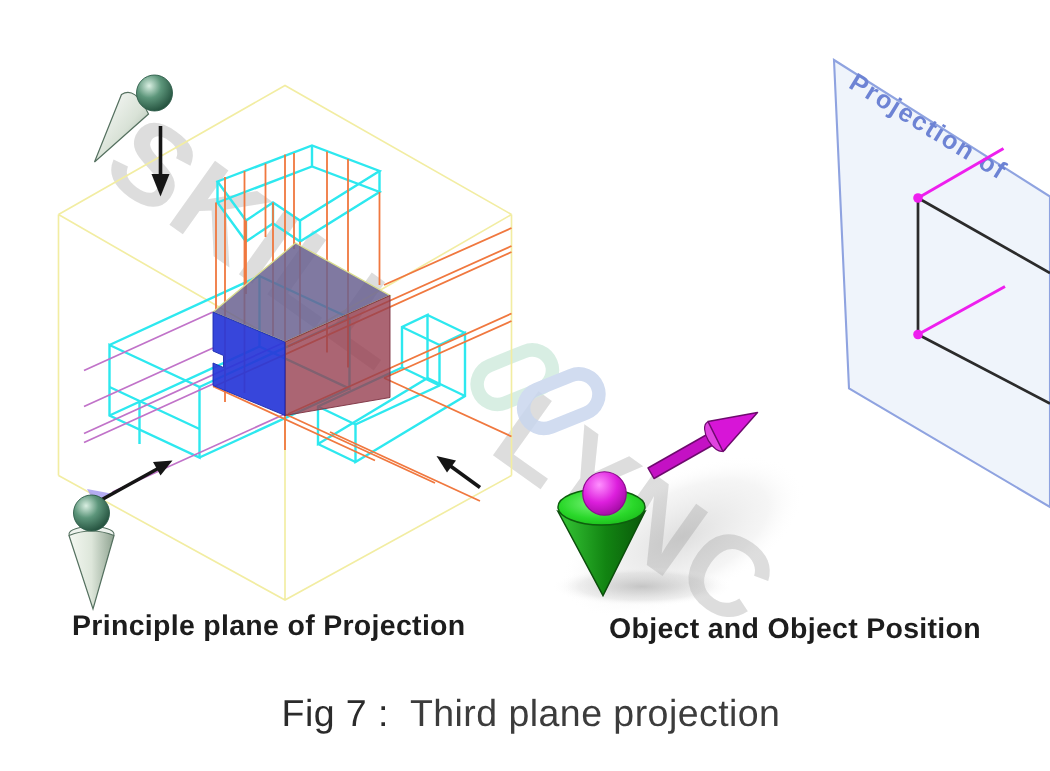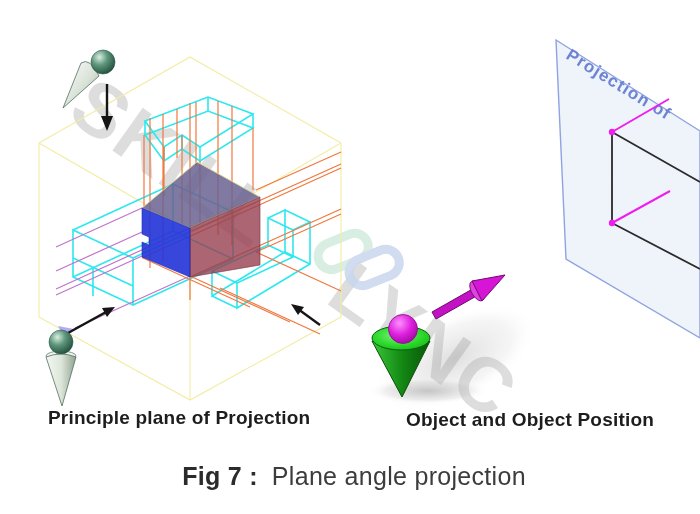--- a/index.html
+++ b/index.html
@@ -15,21 +15,21 @@
   .watermark .gap{display:inline-block;width:88px;}
   .scene{position:absolute;left:0;top:0;z-index:2;}
   .labels{position:absolute;left:4px;top:0;width:700px;height:514px;z-index:3;pointer-events:none;}
 
   .plane-caption{position:absolute;font-weight:bold;font-size:19px;
     color:var(--label-text,#1d1d1d);letter-spacing:.2px;}
   .cap-left{left:44px;top:407px;}
   .cap-right{left:402px;top:409px;}
   .fig-caption{position:absolute;left:0;right:0;top:462px;text-align:center;
     font-size:25px;color:#3c3c3c;letter-spacing:.3px;}
-  .fig-caption .pfx{font-weight:bold;color:var(--caption-text,#2b2b2b);margin-right:14px;}
+  .fig-caption .pfx{font-weight:normal;color:var(--caption-text,#2b2b2b);margin-right:14px;}
 
   
   .ln-y{stroke:var(--yellow,#f2eda2);stroke-width:1.1;fill:none;}
   .ln-c{stroke:var(--cyan,#2de8ef);stroke-width:1.6;fill:none;}
   .ln-o{stroke:var(--orange,#f07a45);stroke-width:1.2;fill:none;}
   .ln-v{stroke:var(--violet,#c173c9);stroke-width:1.2;fill:none;}
   .ln-k{stroke:#151515;stroke-width:2.4;fill:none;}
   .ar-k{fill:#151515;stroke:none;}
   .ln-b{stroke:#2b2b2b;stroke-width:1.8;fill:none;}
   .ln-m{stroke:var(--magenta,#ee1fee);stroke-width:2;fill:none;}
@@ -185,15 +185,15 @@
       <ellipse cx="477" cy="291" rx="5.5" ry="11" transform="rotate(-30 477 291)" fill="#e044e0" stroke="#6e0a6e" stroke-width=".8"></ellipse>
       <polygon points="505,275 482,301 472,281" fill="#d715d7" stroke="#6e0a6e" stroke-width="1" stroke-linejoin="round"></polygon>
     </g>
   </g>
 </svg>
 
 <div class="labels">
   <div class="plane-caption cap-left">Principle plane of Projection</div>
   <div class="plane-caption cap-right">Object and Object Position</div>
   <div class="fig-caption">
-    <span class="pfx">Fig 7 :</span><span>Plane angle projection</span>
+    <span class="pfx">Fig 7 :</span><span>Third plane projection</span>
   </div>
 </div>
 
 </body></html>

